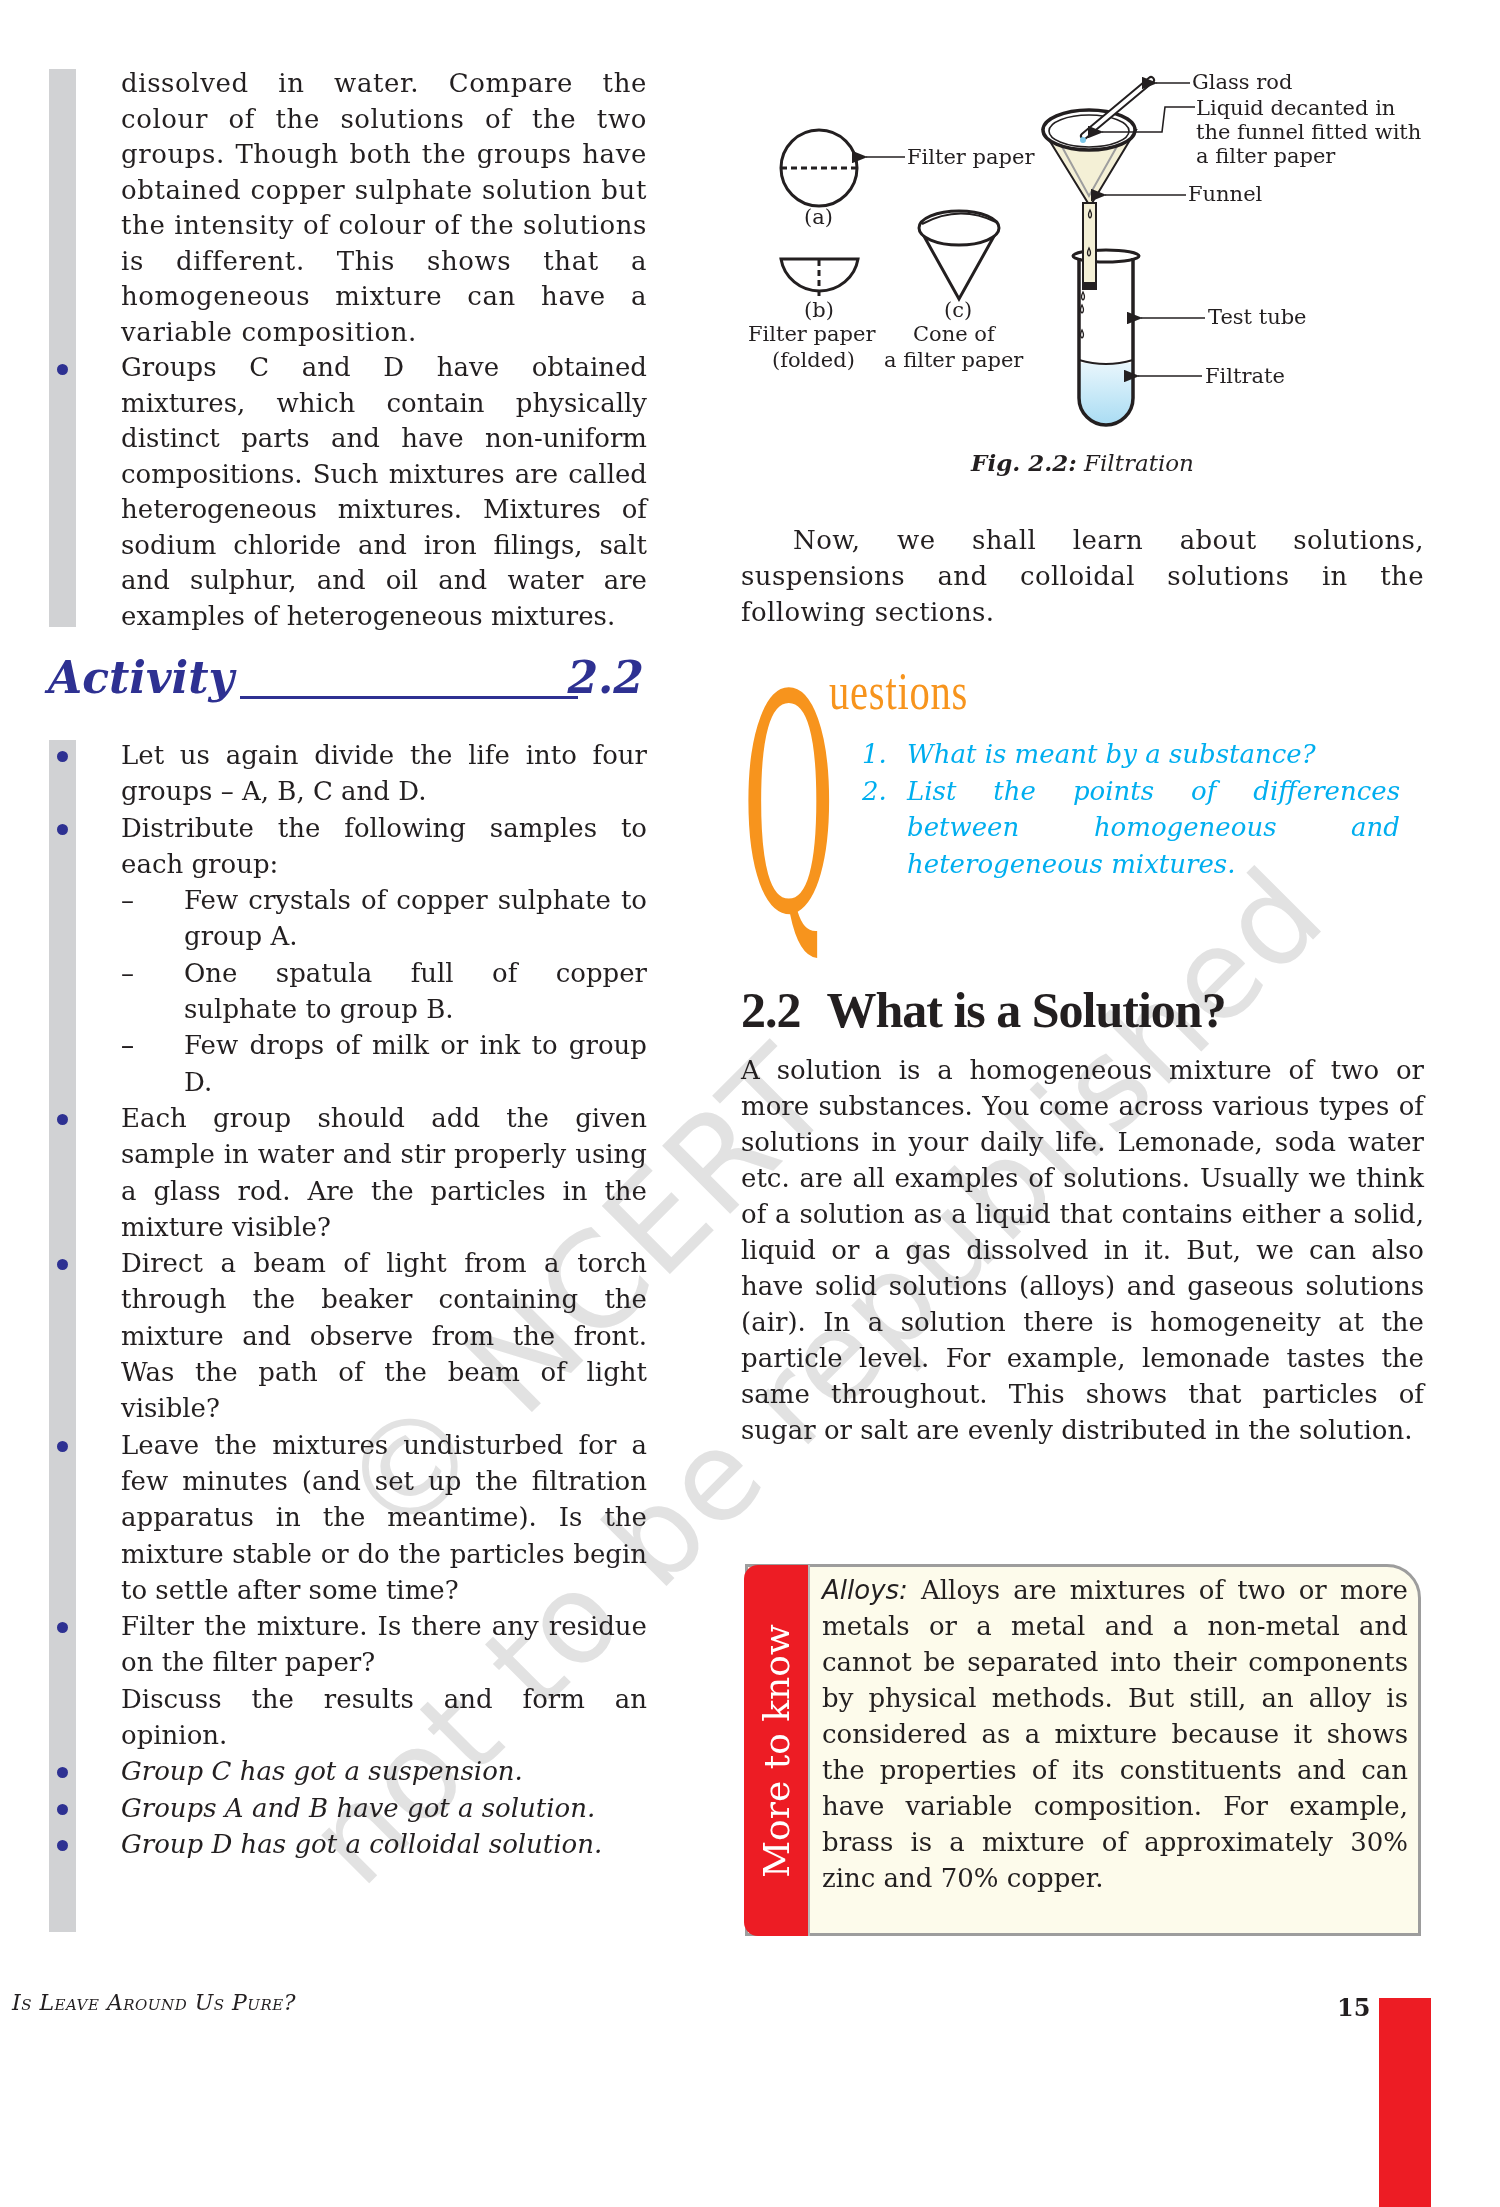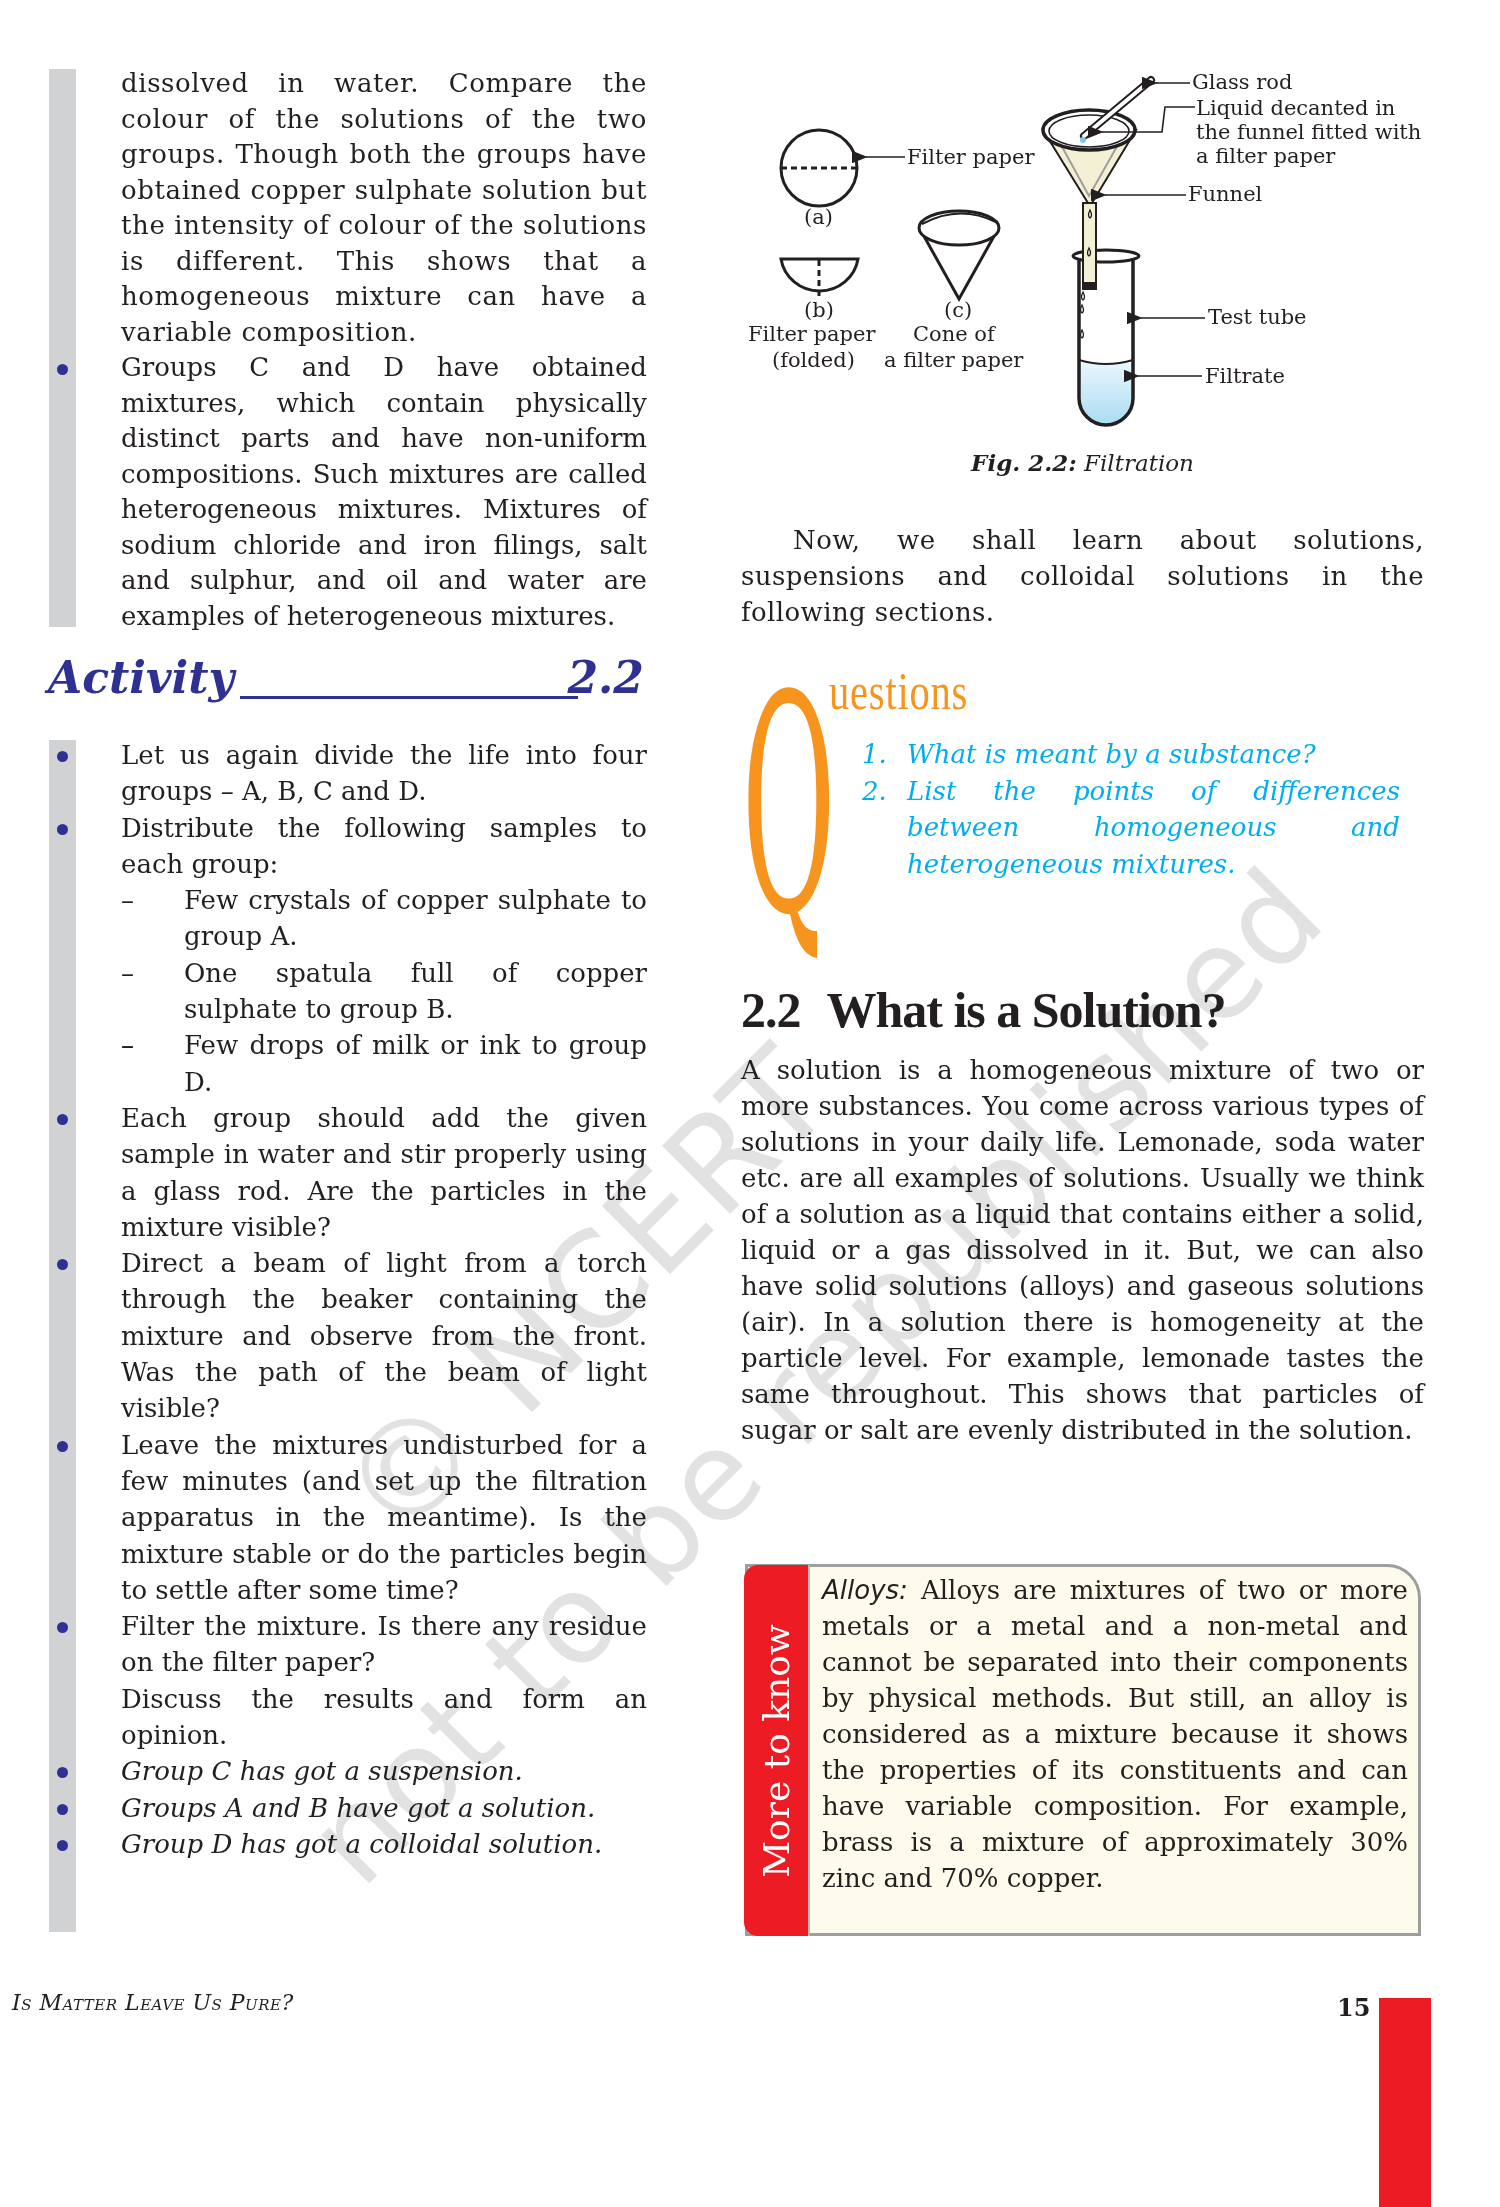--- a/index.html
+++ b/index.html
@@ -253,16 +253,16 @@
   <div class="more-tab">
     <span class="more-tab-label">More to know</span>
   </div>
   <div class="more-text">
     <p class="para" style="margin:0;">
       <span class="key">Alloys:</span>
       <span>Alloys are mixtures of two or more metals or a metal and a non-metal and cannot be separated into their components by physical methods. But still, an alloy is considered as a mixture because it shows the properties of its constituents and can have variable composition. For example, brass is a mixture of approximately 30% zinc and 70% copper.</span>
     </p>
   </div>
 
-  <div class="footer-title">Is Matter Leave Us Pure?</div>
+  <div class="footer-title">Is Leave Around Us Pure?</div>
   <div class="page-num">15</div>
   <div class="red-bar"></div>
 </div>
 
 </body></html>

